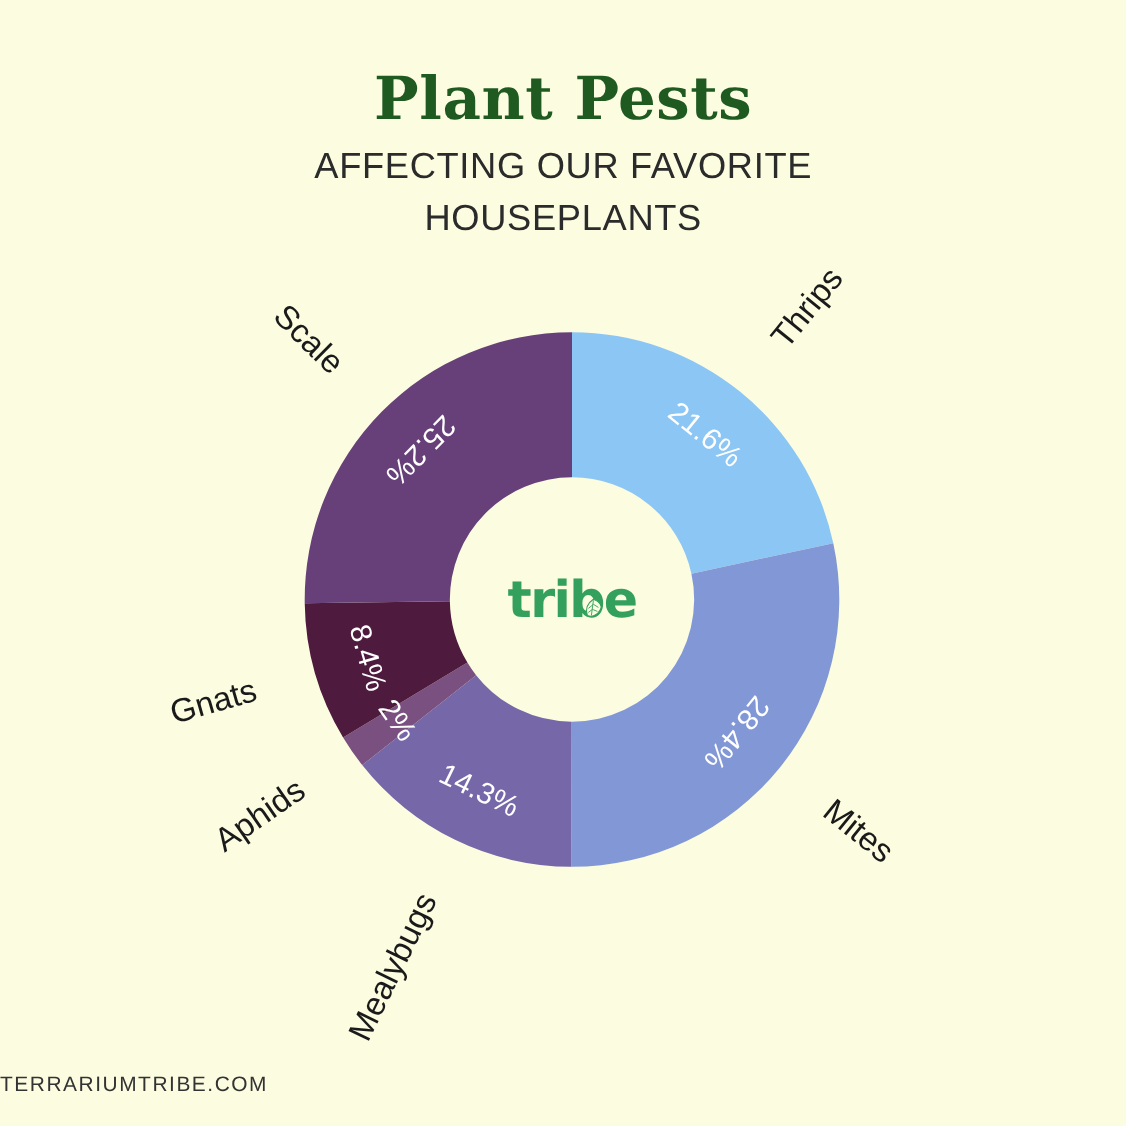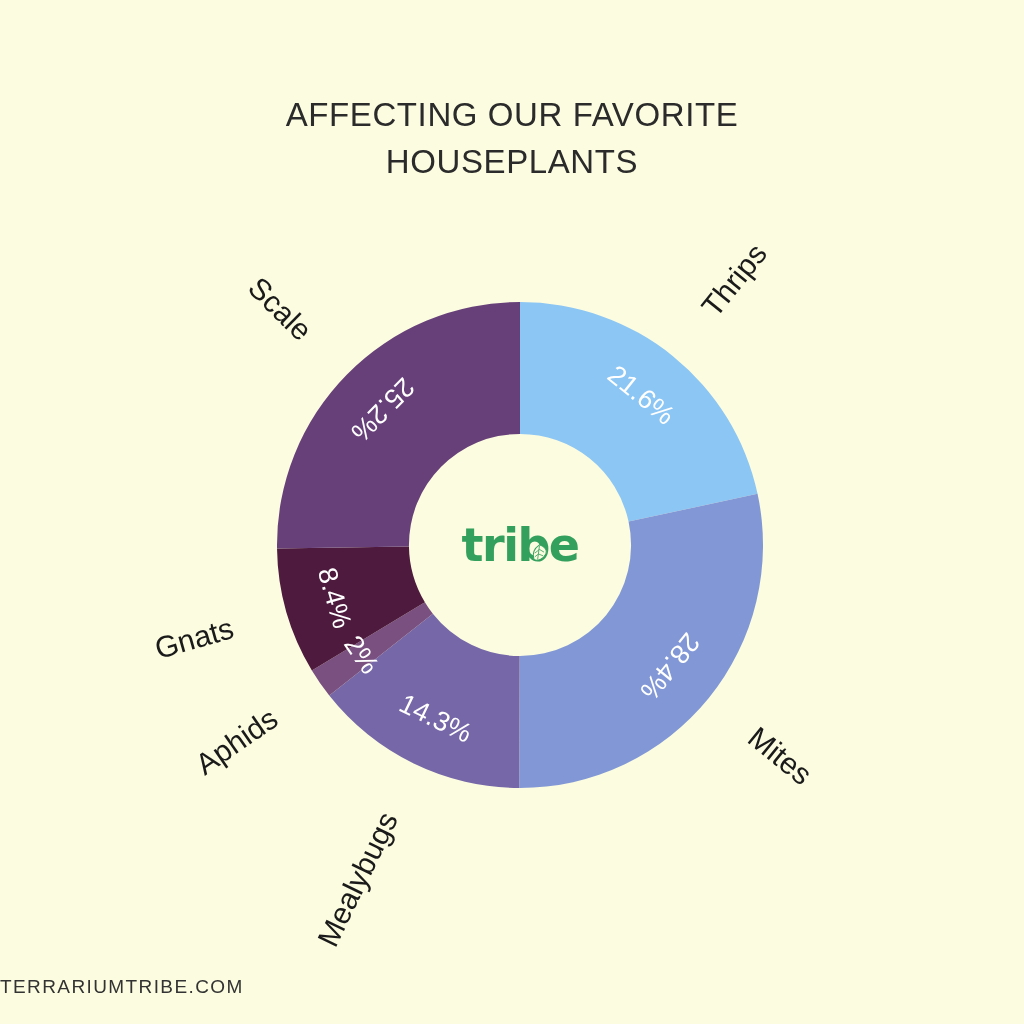--- a/index.html
+++ b/index.html
@@ -33,21 +33,21 @@
     line-height: 1.0;
     margin: 0;
   }
   #subtitle {
     font-family: "Liberation Sans", sans-serif;
     font-size: 33px;
     font-weight: 400;
     color: #2B2B2B;
     letter-spacing: 0.6px;
     line-height: 1.42;
-    margin: 30px auto 0 auto;
+    margin: 12px auto 0 auto;
     width: 520px;
   }
 
   
   #chart-area {
     position: absolute;
     left: 0;
     top: 0;
     width: 1024px;
     height: 1024px;
@@ -109,20 +109,21 @@
   .cat-label {
     font-family: "Liberation Sans", sans-serif;
     font-size: 30px;
     fill: #1A1A1A;
   }
 </style>
 </head>
 <body>
 
 <div id="header">
+  <h1 id="main-title">Plant Pests</h1>
   <div id="subtitle">AFFECTING OUR FAVORITE HOUSEPLANTS</div>
 </div>
 
 <div id="chart-area">
   <svg id="donut-svg" width="1024" height="1024" viewBox="0 0 1024 1024">
     <g id="slice-group">
         <path d="M 520 302 A 243 243 0 0 1 757.5459230642878 493.8049373910385 L 628.5584868403795 521.6038563877046 A 111.051 111.051 0 0 0 520 433.949 Z" fill="#8CC6F4"></path>
         <path d="M 757.5459230642878 493.8049373910385 A 243 243 0 0 1 519.2358300735201 787.9987984421393 L 519.6507743435988 656.0504508880576 A 111.051 111.051 0 0 0 628.5584868403795 521.6038563877046 Z" fill="#8298D6"></path>
         <path d="M 519.2358300735201 787.9987984421393 A 243 243 0 0 1 329.2685608216038 695.5673208532905 L 432.83573229547295 613.8092656299538 A 111.051 111.051 0 0 0 519.6507743435988 656.0504508880576 Z" fill="#7667A8"></path>
         <path d="M 329.2685608216038 695.5673208532905 A 243 243 0 0 1 311.885664197917 670.4488869367035 L 424.89174853844804 602.3301413300735 A 111.051 111.051 0 0 0 432.83573229547295 613.8092656299538 Z" fill="#795080"></path>

